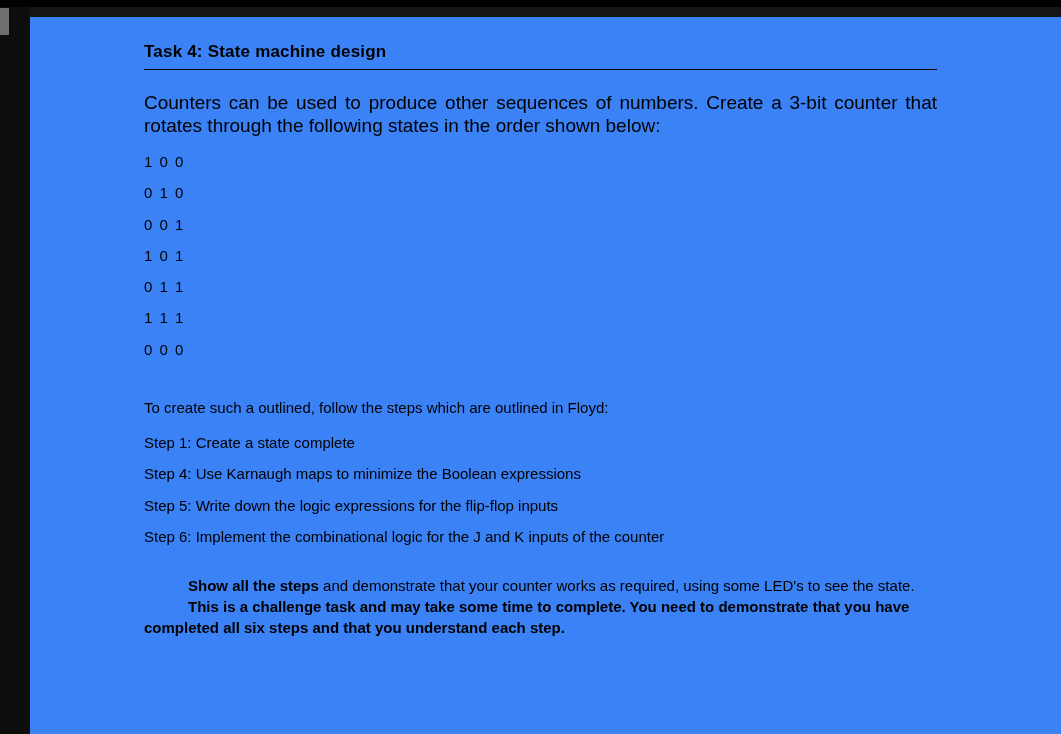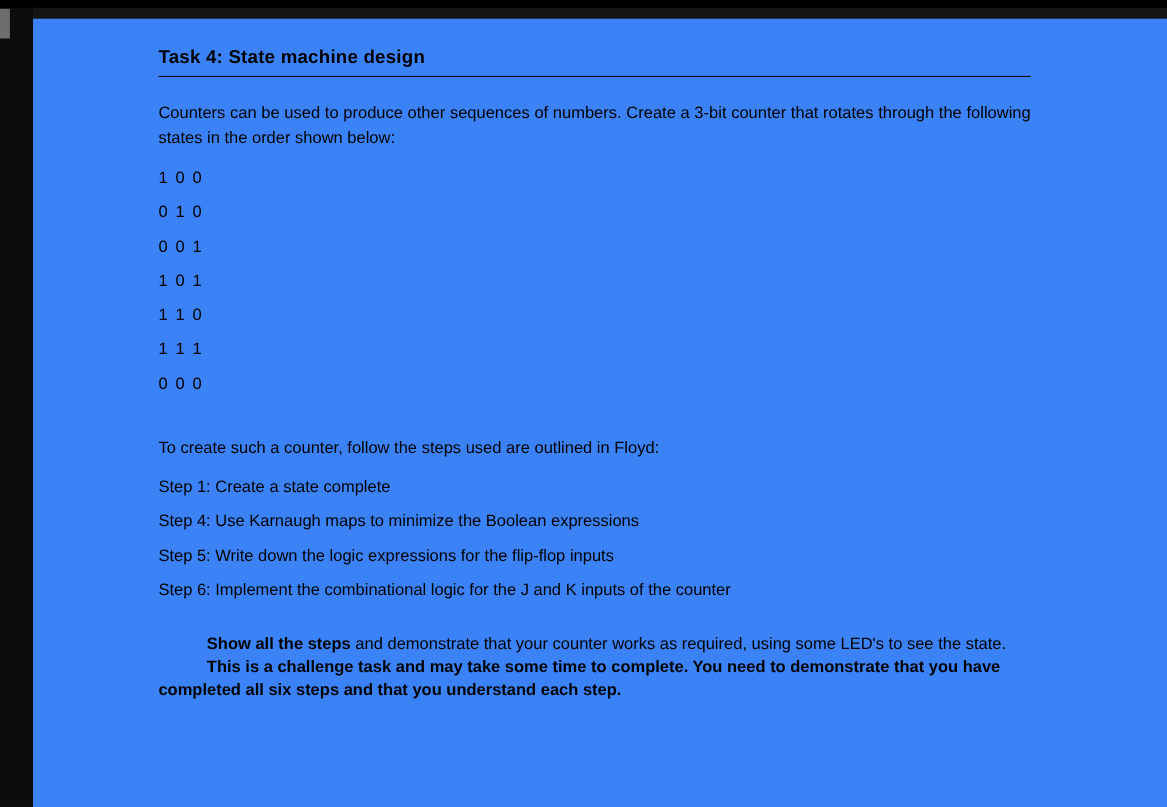--- a/index.html
+++ b/index.html
@@ -46,21 +46,21 @@
     letter-spacing: 0.2px;
   }
   .title-rule {
     border: none;
     border-top: 1px solid #000;
     margin-top: 7px;
     width: 100%;
   }
   .intro {
     margin-top: 21px;
-    font-size: 15px;
+    font-size: 19px;
     line-height: 23px;
     text-align: justify;
   }
   .states { margin-top: 9px; }
   .state-line {
     font-size: 15px;
     line-height: 31.3px;
     letter-spacing: 1.5px;
   }
   .steps-intro {
@@ -93,26 +93,26 @@
     <h1 class="doc-title">Task 4: State machine design</h1>
     <hr class="title-rule">
 
     <p class="intro">Counters can be used to produce other sequences of numbers. Create a 3-bit counter that rotates through the following states in the order shown below:</p>
 
     <div class="states">
       <div class="state-line">1 0 0</div>
       <div class="state-line">0 1 0</div>
       <div class="state-line">0 0 1</div>
       <div class="state-line">1 0 1</div>
-      <div class="state-line">1 1 0</div>
+      <div class="state-line">0 1 1</div>
       <div class="state-line">1 1 1</div>
       <div class="state-line">0 0 0</div>
     </div>
 
-    <p class="steps-intro">To create such a counter, follow the steps used are outlined in Floyd:</p>
+    <p class="steps-intro">To create such a outlined, follow the steps which are outlined in Floyd:</p>
 
     <div class="steps">
       <div class="step-line">Step 1: Create a state complete</div>
       <div class="step-line">Step 4: Use Karnaugh maps to minimize the Boolean expressions</div>
       <div class="step-line">Step 5: Write down the logic expressions for the flip-flop inputs</div>
       <div class="step-line">Step 6: Implement the combinational logic for the J and K inputs of the counter</div>
     </div>
 
     <p class="closing"><strong>Show all the steps</strong><span> and demonstrate that your counter works as required, using some LED's to see the state. </span><strong>This is a challenge task and may take some time to complete. You need to demonstrate that you have completed all six steps and that you understand each step.</strong></p>
 

